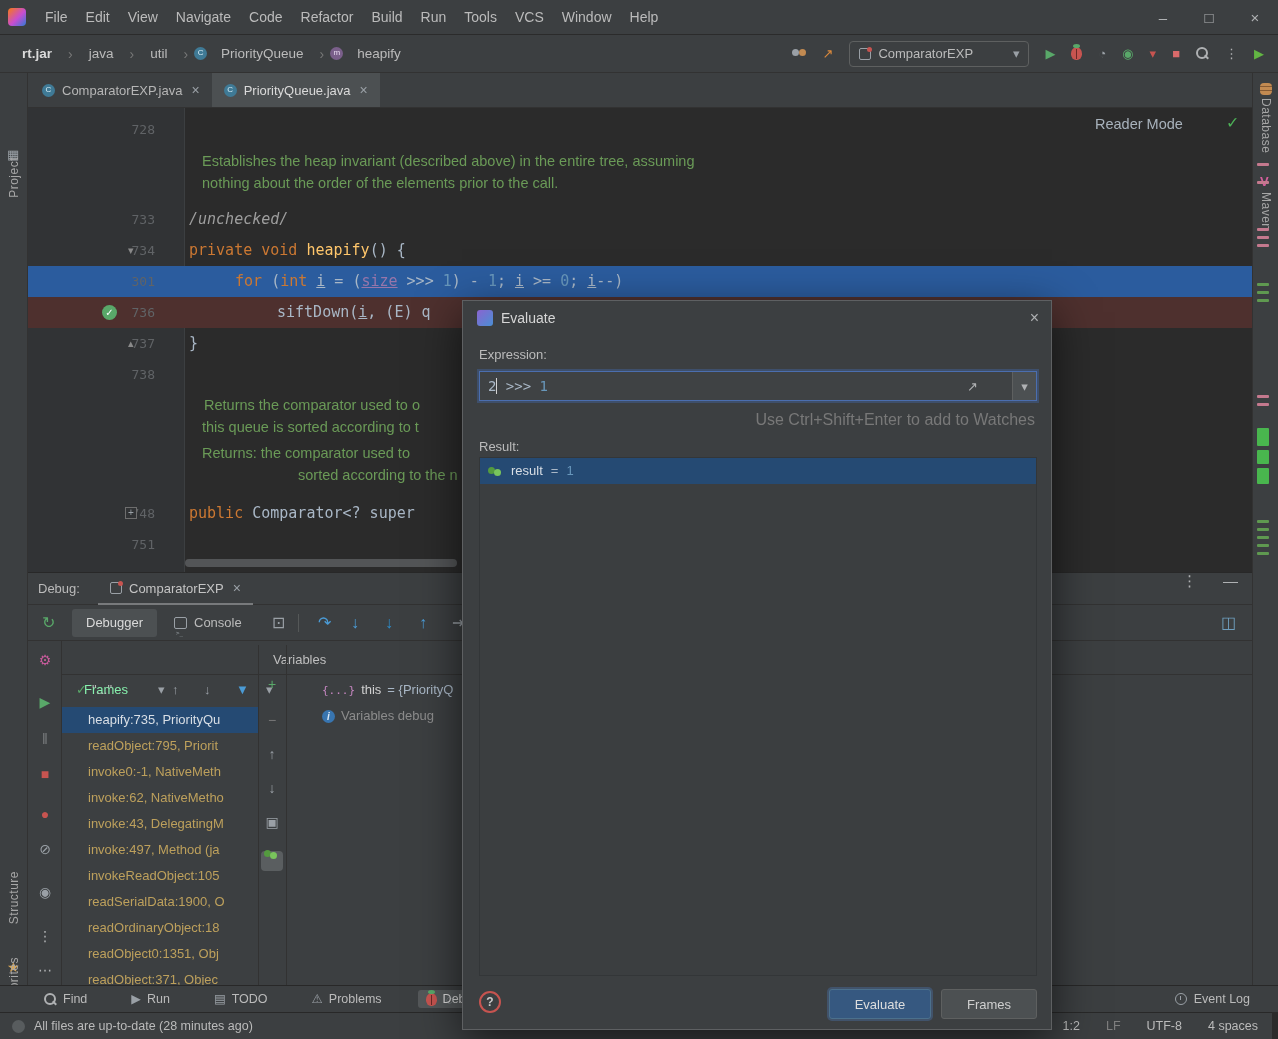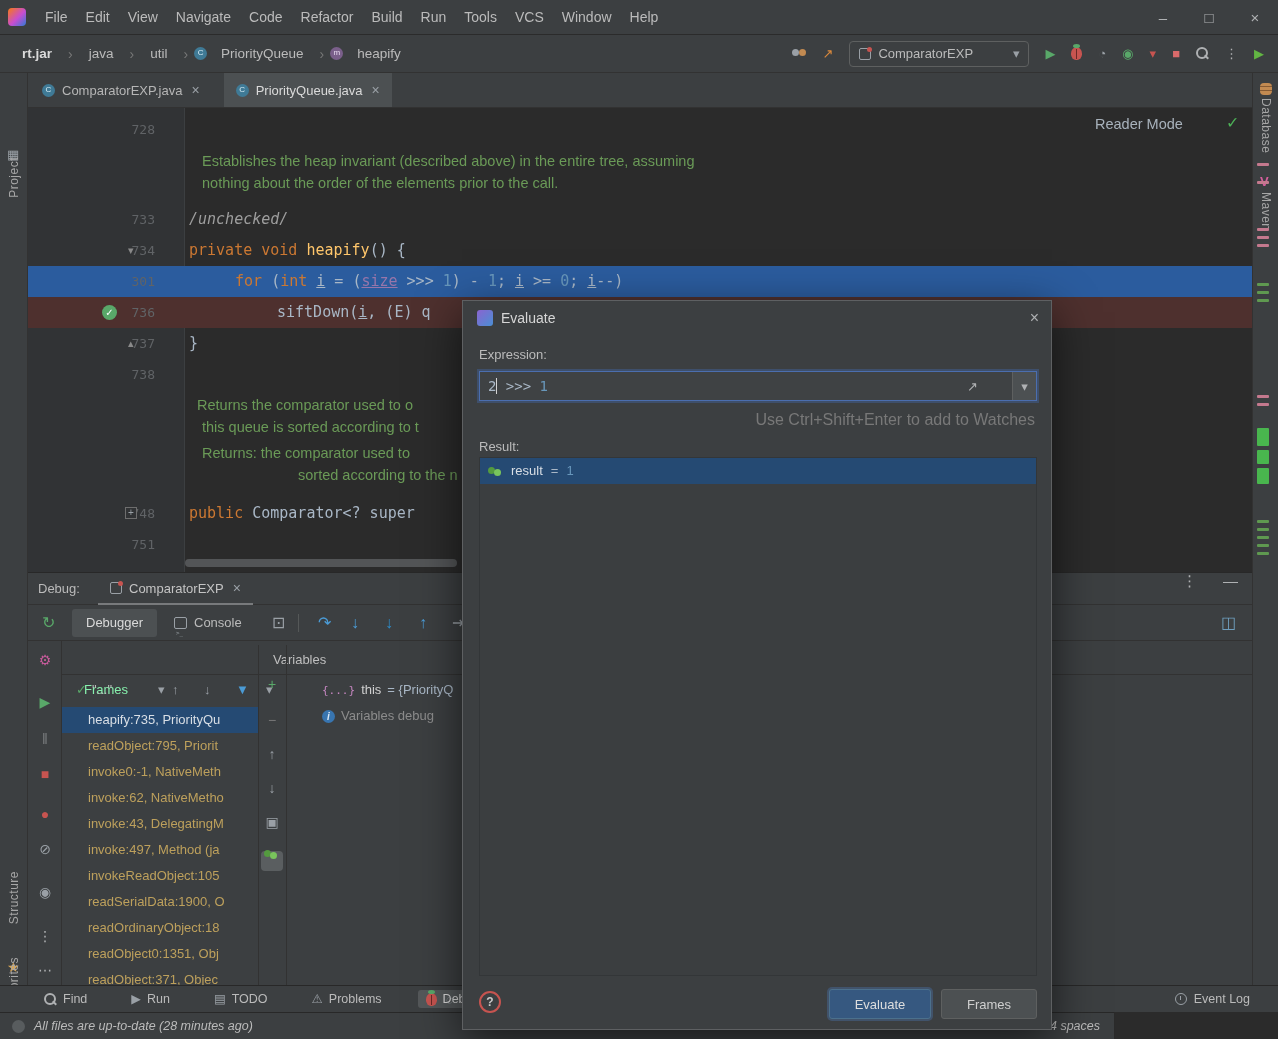--- a/index.html
+++ b/index.html
@@ -141,22 +141,22 @@
              display:flex; align-items:center; gap:6px; white-space:nowrap; overflow:hidden; }
   .var-this { color:#d0d0d0; } .var-val { color:#a9b7c6; } .var-info-text { color:#8c8c8c; }
 
   
   #bottombar { position:absolute; left:0; top:985px; width:1278px; height:27px; background:#3c3f41;
                border-top:1px solid #282828; display:flex; align-items:center; }
   #bottom-items { display:flex; margin-left:36px; gap:28px; align-items:center; }
   .bottom-item { display:flex; align-items:center; gap:6px; font-size:12.5px; color:#bbbbbb; padding:2px 8px; border-radius:3px; }
   .bottom-item.active { background:#54585a; color:#dadada; }
   #event-log { position:absolute; right:28px; display:flex; align-items:center; gap:7px; font-size:12.5px; }
-  #statusbar { position:absolute; left:0; top:1012px; width:1114px; height:27px; background:#3c3f41;
-               border-top:1px solid #282828;font-style:italic; }
+  #statusbar { position:absolute; left:0; top:1012px; width:1272px; height:27px; background:#3c3f41;
+               border-top:1px solid #282828; }
   #status-icon { position:absolute; left:12px; top:7px; width:13px; height:13px; border-radius:50%; background:#585c5e; }
   #status-message { position:absolute; left:34px; line-height:27px; font-size:12.5px; color:#bbbbbb; }
   #status-right { position:absolute; right:14px; display:flex; gap:26px; line-height:27px; font-size:12.5px; color:#bbbbbb; }
   .dim { color:#7f7f7f; }
 
   
   #evaluate-dialog { position:absolute; left:462px; top:300px; width:590px; height:730px; background:#3c3f41;
                      border:1px solid #5e6062; box-shadow:0 12px 42px rgba(0,0,0,.6); z-index:100; }
   #dlg-icon { position:absolute; left:14px; top:9px; width:16px; height:16px; border-radius:3px;
               background:linear-gradient(135deg,#8a64d0,#4a8fd4); }
@@ -246,21 +246,21 @@
           <span class="glyph" style="color: rgb(199, 84, 80);">▾</span>
           <span class="glyph" style="color: rgb(217, 106, 106);">■</span>
           <span class="icon-magnifier"></span>
           <span class="glyph" style="color: rgb(175, 177, 179);">⋮</span>
           <span class="glyph" style="color: rgb(98, 181, 67);">▶</span>
         </span>
     </div>
   </div>
 
   <div id="tabbar">
-    <div id="tabs" style="display:flex;align-items:stretch;gap:12px;">
+    <div id="tabs" style="display:flex;align-items:stretch;">
         <div class="tab">
           <span class="icon-class"></span>
           <span>ComparatorEXP.java</span>
           <span class="tab-close glyph">×</span>
         </div>
         <div class="tab active">
           <span class="icon-class"></span>
           <span>PriorityQueue.java</span>
           <span class="tab-close glyph">×</span>
         </div>
@@ -315,21 +315,21 @@
         <div class="ed-row code" style="top: 220px;">
           <span class="ln">737</span>
           <span class="fold-ic">▴</span>
           <span class="ed-code" style="left: 161px;"><span class="tok-pl">}</span></span>
         </div>
         <div class="ed-row code" style="top: 251px;">
           <span class="ln">738</span>
           <span class="ed-code" style="left: 161px;"></span>
         </div>
         <div class="ed-row doc" style="top: 286px;">
-          <span class="ed-doc" style="left: 169px;">Returns the comparator used to o</span>
+          <span class="ed-doc" style="left: 176px;">Returns the comparator used to o</span>
         </div>
         <div class="ed-row doc" style="top: 308px;">
           <span class="ed-doc" style="left: 174px;">this queue is sorted according to t</span>
         </div>
         <div class="ed-row doc" style="top: 334px;">
           <span class="ed-doc" style="left: 174px;">Returns: the comparator used to</span>
         </div>
         <div class="ed-row doc" style="top: 356px;">
           <span class="ed-doc" style="left: 270px;">sorted according to the n</span>
         </div>

